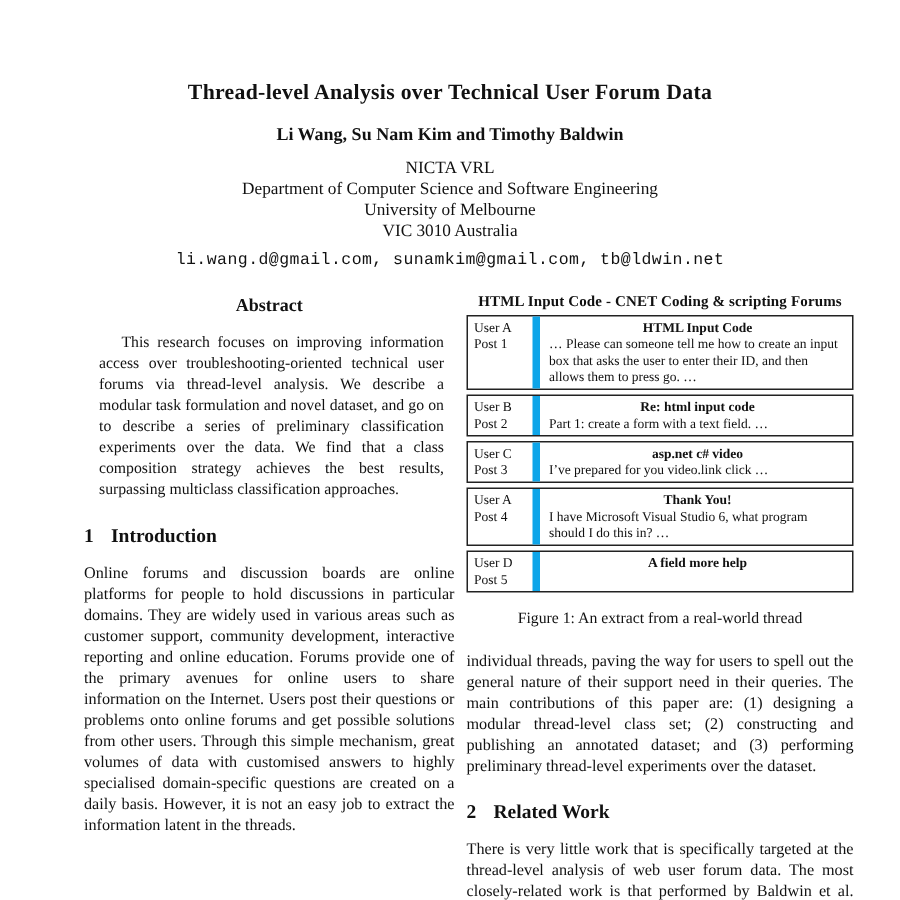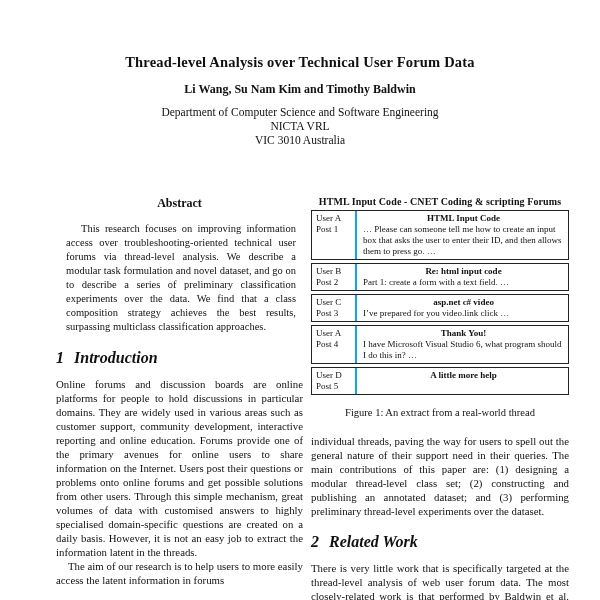--- a/index.html
+++ b/index.html
@@ -26,71 +26,72 @@
   }
   
   .col-left  { position: absolute; left: 56px;  top: 196px; width: 247px; }
   .col-right { position: absolute; left: 311px; top: 196px; width: 258px; }
   .abstract-heading { text-align: center; font-weight: bold; font-size: 12px; margin-bottom: 11px; }
   .abstract-body {
     margin-left: 10px; margin-right: 7px;
     font-size: 10.5px; line-height: 14px;
     text-align: justify; text-indent: 15px;
   }
-  .section-heading { font-weight: bold; font-size: 16px; margin-top: 15px; margin-bottom: 10px; font-style: italic; }
+  .section-heading { font-weight: bold; font-size: 13px; margin-top: 15px; margin-bottom: 10px; }
   .section-heading .sec-num { display: inline-block; width: 18px; }
   .body-par {
     font-size: 10.8px; line-height: 14px;
     text-align: justify;
     margin: 0;
   }
   .body-par.indent { text-indent: 12px; }
   
   .fig-title { font-weight: bold; font-size: 10px; text-align: center; margin-bottom: 3px; letter-spacing: 0.1px; }
   .fig-row {
     display: flex;
     border: 1px solid #222222;
     margin-bottom: 3px;
     font-size: 9px; line-height: 11px;
   }
   .fig-cell-user {
     width: 36px; flex: 0 0 36px;
-    border-right: 2px solid #0ea5e9;
+    border-right: 5px solid #0ea5e9;
     padding: 2px 3px 2px 4px;
   }
   .fig-cell-content { flex: 1; padding: 2px 4px 2px 6px; text-align: left; }
   .fig-subject { font-weight: bold; text-align: center; }
   .fig-caption { text-align: center; font-size: 10.5px; margin-top: 12px; margin-bottom: 14px; }
   .fig-wrap { margin-bottom: 16px; }
   .rc-body-start { margin-top: 2px; }
 </style>
 </head>
 <body>
 
 <div class="page">
 
   <div class="header">
     <div class="paper-title">Thread-level Analysis over Technical User Forum Data</div>
     <div class="paper-authors">Li Wang, Su Nam Kim and Timothy Baldwin</div>
     <div class="affil">
+      <div>NICTA VRL</div>
       <div>Department of Computer Science and Software Engineering</div>
-      <div>NICTA VRL</div>
+      <div>University of Melbourne</div>
       <div>VIC 3010 Australia</div>
     </div>
+    <div class="emails">li.wang.d@gmail.com, sunamkim@gmail.com, tb@ldwin.net</div>
   </div>
 
   <div class="col-left">
     <div class="abstract-heading">Abstract</div>
     <div class="abstract-body">This research focuses on improving information access over troubleshooting-oriented technical user forums via thread-level analysis. We describe a modular task formulation and novel dataset, and go on to describe a series of preliminary classification experiments over the data. We find that a class composition strategy achieves the best results, surpassing multiclass classification approaches.</div>
 
     <div class="section-heading">
       <span class="sec-num">1</span><span>Introduction</span>
     </div>
     <p class="body-par">Online forums and discussion boards are online platforms for people to hold discussions in particular domains. They are widely used in various areas such as customer support, community development, interactive reporting and online education. Forums provide one of the primary avenues for online users to share information on the Internet. Users post their questions or problems onto online forums and get possible solutions from other users. Through this simple mechanism, great volumes of data with customised answers to highly specialised domain-specific questions are created on a daily basis. However, it is not an easy job to extract the information latent in the threads.</p>
-    <p class="body-par indent">The aim of our research is to help users to more easily access the latent information in forums</p>
   </div>
 
   <div class="col-right">
 
     <div class="fig-wrap">
       <div class="fig-title">HTML Input Code - CNET Coding &amp; scripting Forums</div>
 
       <div class="fig-row">
         <div class="fig-cell-user">
           <div>User A</div>
@@ -134,21 +135,21 @@
           <div>I have Microsoft Visual Studio 6, what program should I do this in? …</div>
         </div>
       </div>
 
       <div class="fig-row">
         <div class="fig-cell-user">
           <div>User D</div>
           <div>Post 5</div>
         </div>
         <div class="fig-cell-content">
-          <div class="fig-subject">A little more help</div>
+          <div class="fig-subject">A field more help</div>
         </div>
       </div>
 
       <div class="fig-caption">Figure 1: An extract from a real-world thread</div>
     </div>
 
     <p class="body-par rc-body-start">individual threads, paving the way for users to spell out the general nature of their support need in their queries. The main contributions of this paper are: (1) designing a modular thread-level class set; (2) constructing and publishing an annotated dataset; and (3) performing preliminary thread-level experiments over the dataset.</p>
 
     <div class="section-heading">
       <span class="sec-num">2</span><span>Related Work</span>

